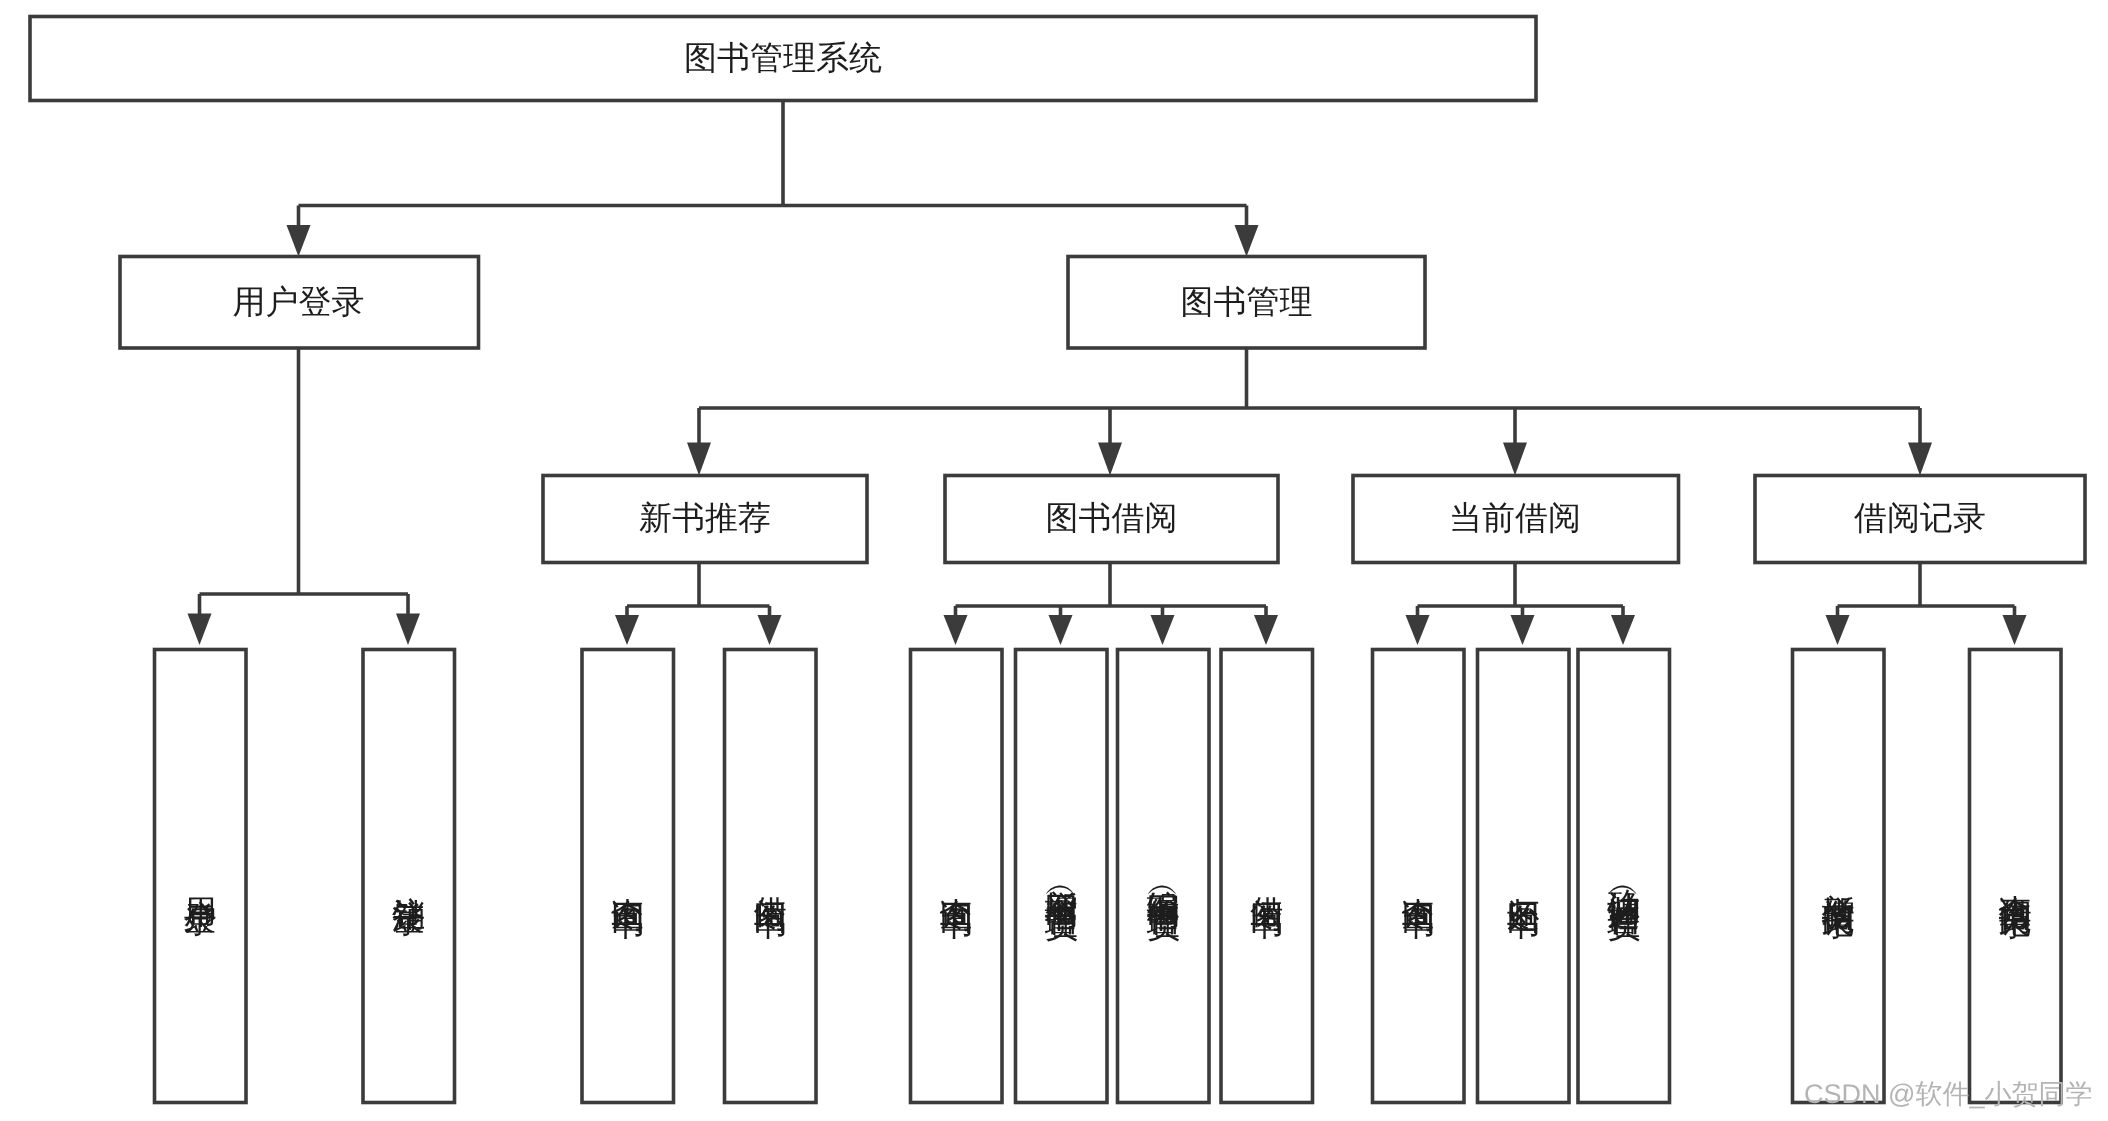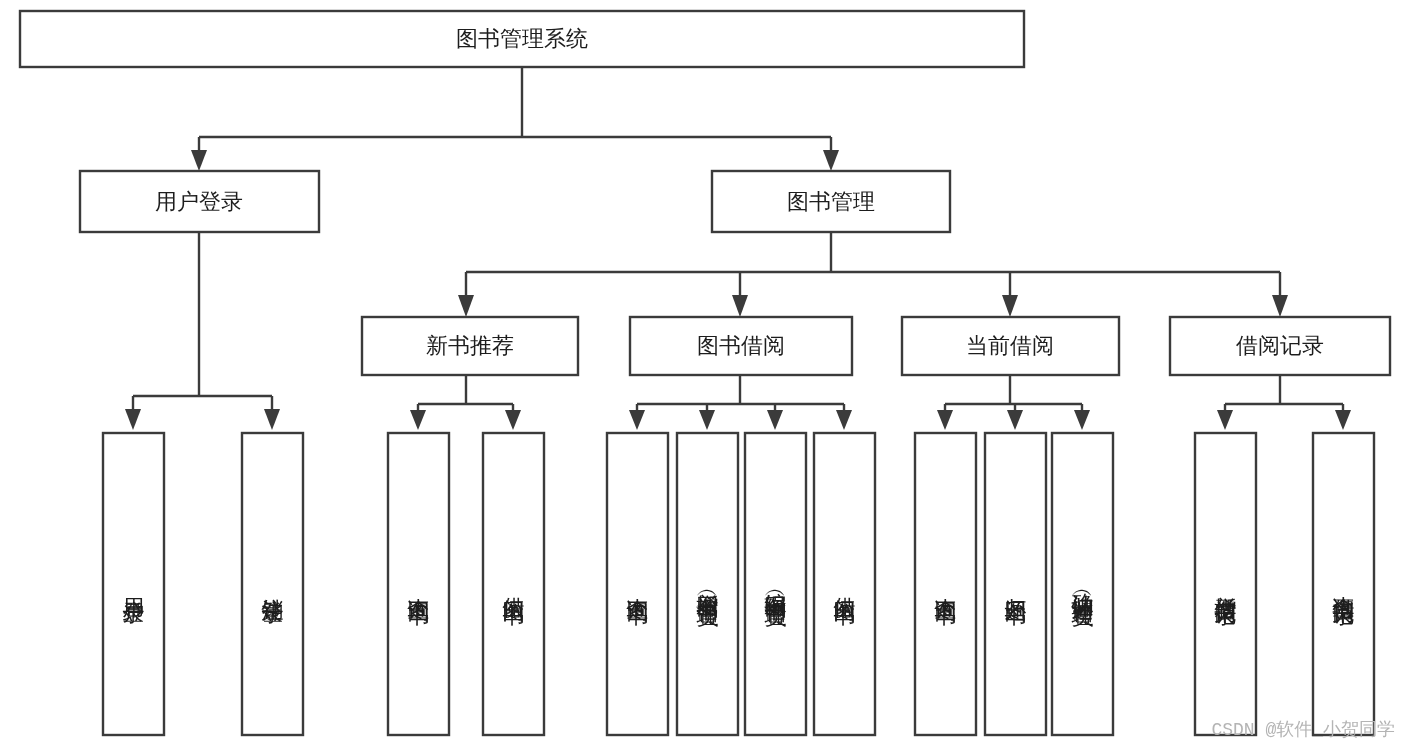--- a/index.html
+++ b/index.html
@@ -46,21 +46,21 @@
     stroke-linecap: butt;
   }
   .edge-arrow {
     fill: #3b3b3b;
     stroke: none;
   }
   .watermark {
     position: absolute;
     right: 10px;
     bottom: 6px;
-    font-family: Liberation Mono, monospace;
+    font-family: Liberation Sans, sans-serif;
     font-size: 18px;
     color: #b4b4b4;
     white-space: nowrap;
     pointer-events: none;
   }
 </style>
 </head>
 <body>
 
 <svg id="diagram" viewBox="0 0 1405 747" xmlns="http://www.w3.org/2000/svg">

